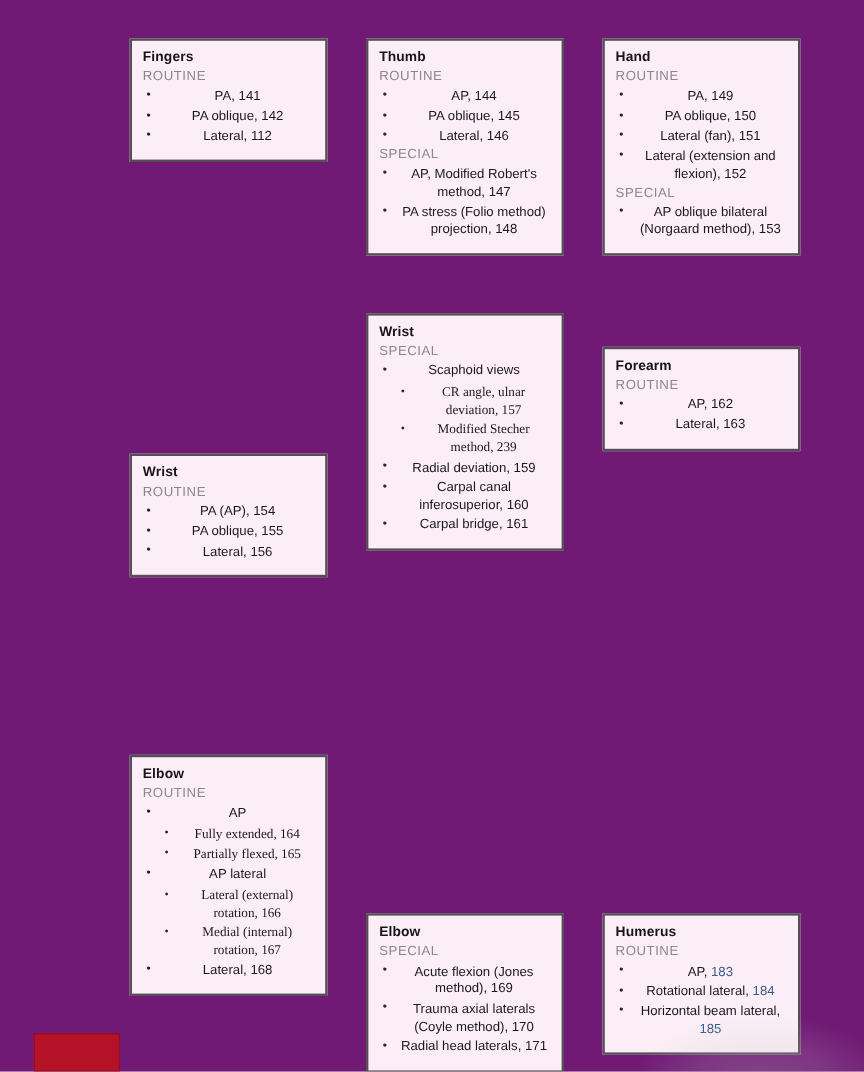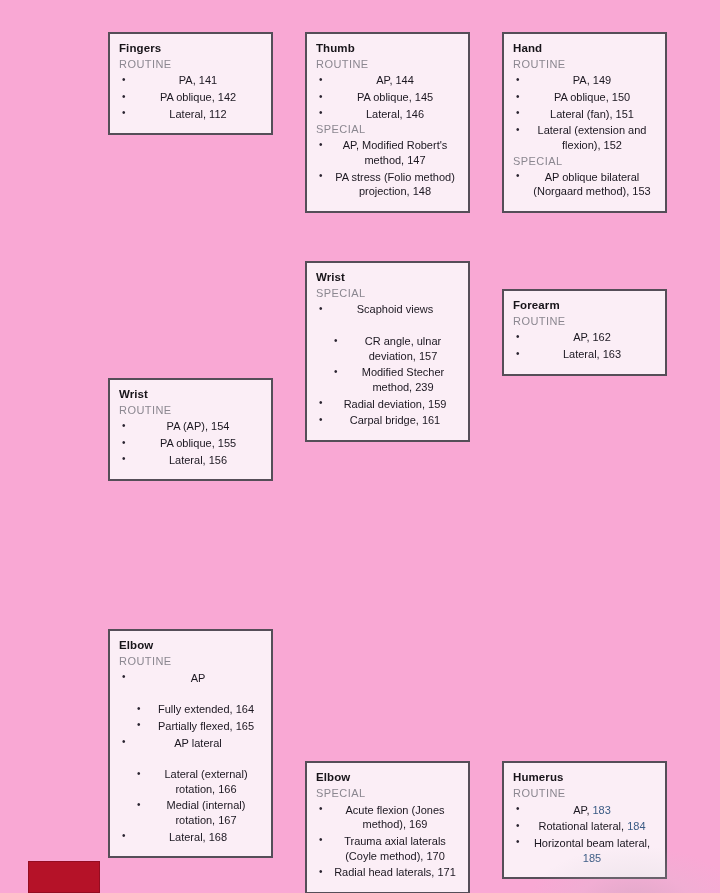--- a/index.html
+++ b/index.html
@@ -14,21 +14,21 @@
     font-family: "Liberation Sans", "DejaVu Sans", sans-serif;
     position: relative;
     overflow: hidden;
     -webkit-font-smoothing: antialiased;
   }
 
   
   #page {
     position: absolute;
     inset: 0;
-    background: #f9a8d4;
+    background: #701a75;
   }
 
   
   .page-shadow {
     position: absolute;
     right: 0;
     bottom: 0;
     width: 190px;
     height: 46px;
     background: radial-gradient(ellipse at 55% 120%,
@@ -109,22 +109,23 @@
     left: 3px;
     top: -0.5px;
     font-size: 10px;
     color: #2a2430;
     line-height: 1.4;
   }
 
   
   ul.items ul.subitems {
     list-style: none;
-    margin: 17px 0 1px 0;
+    margin: 3px 0 1px 0;
     padding: 0;
+    font-family: Liberation Serif, serif;
   }
   ul.items ul.subitems li {
     padding-left: 16px;
     margin: 1px 0 2px 0;
     font-size: 11px;
     line-height: 1.33;
   }
   ul.items ul.subitems li::before {
     content: "\2022";
     left: 3px;
@@ -201,20 +202,21 @@
       <div class="card-section">SPECIAL</div>
       <ul class="items">
         <li>
           <span>Scaphoid views</span>
           <ul class="subitems">
             <li><span>CR angle, ulnar deviation, 157</span></li>
             <li><span>Modified Stecher method, 239</span></li>
           </ul>
         </li>
         <li><span>Radial deviation, 159</span></li>
+        <li><span>Carpal canal inferosuperior, 160</span></li>
         <li><span>Carpal bridge, 161</span></li>
       </ul>
     </div>
 
     <div class="card" style="margin-top:76px">
       <div class="card-title">Forearm</div>
       <div class="card-section">ROUTINE</div>
       <ul class="items">
         <li><span>AP, 162</span></li>
         <li><span>Lateral, 163</span></li>

